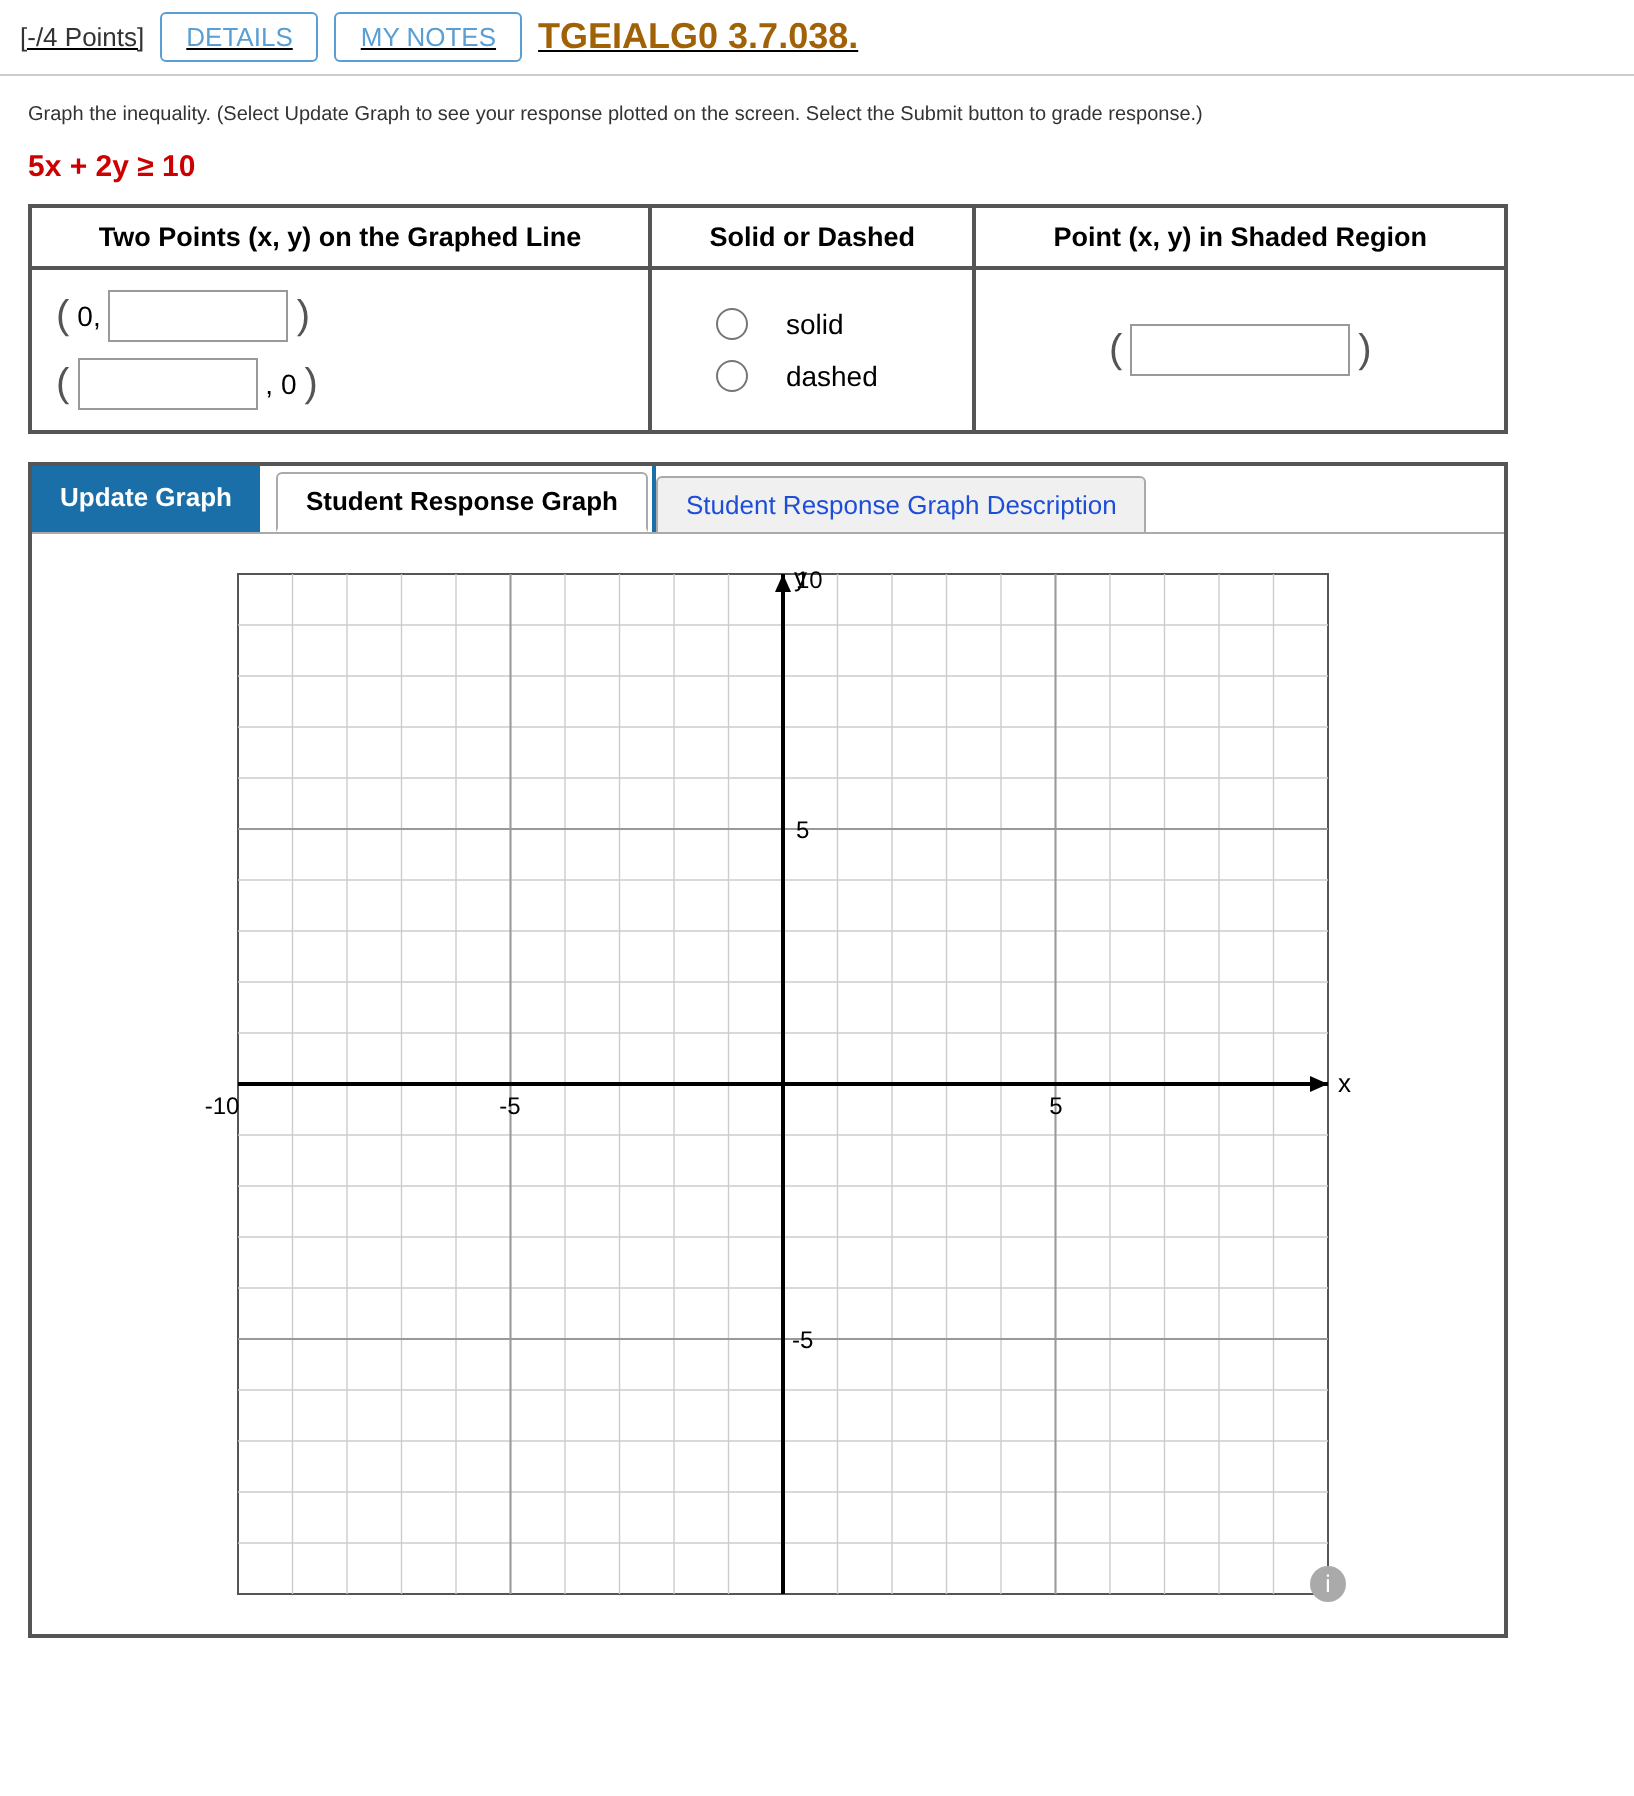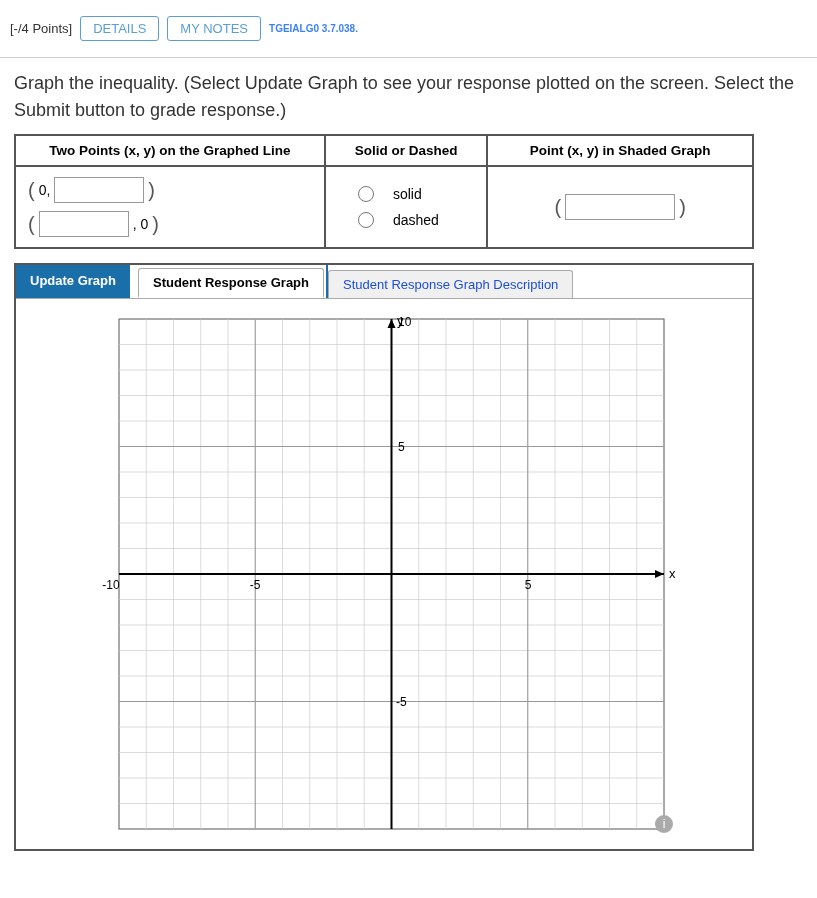--- a/index.html
+++ b/index.html
@@ -7,49 +7,50 @@
       font-family: Arial, sans-serif;
       font-size: 14px;
       background: #fff;
       color: #000;
       width: 817px;
     }
 
     .top-bar {
       display: flex;
       align-items: center;
-      padding: 16px 10px;
+      padding: 6px 10px;
       border-bottom: 1px solid #ccc;
       gap: 8px;
+      text-decoration: underline;
     }
     .top-bar-text {
       font-size: 13px;
       color: #333;
     }
     .btn-details, .btn-mynotes {
       padding: 4px 12px;
       border: 1px solid #5a9fd4;
       background: #fff;
       color: #5a9fd4;
       border-radius: 3px;
       font-size: 13px;
       cursor: pointer;
     }
     .problem-id {
-      font-size: 10px;
-      color: #3b82f6;
+      font-size: 18px;
+      color: #a16207;
       font-weight: bold;
     }
 
     .main-content {
       padding: 12px 14px;
     }
 
     .instructions {
-      font-size: 18px;
+      font-size: 10px;
       color: #333;
       margin-bottom: 10px;
       line-height: 1.5;
     }
 
     .equation {
       color: #c00;
       font-weight: bold;
       font-size: 15px;
       margin-bottom: 10px;
@@ -227,27 +228,28 @@
   <span class="top-bar-text">[-/4 Points]</span>
   <button class="btn-details">DETAILS</button>
   <button class="btn-mynotes">MY NOTES</button>
   <span class="problem-id">TGEIALG0 3.7.038.</span>
 </div>
 
 <div class="main-content">
 
   <p class="instructions">Graph the inequality. (Select Update Graph to see your response plotted on the screen. Select the Submit button to grade response.)</p>
 
+  <div class="equation">5x + 2y ≥ 10</div>
 
   <table class="input-table">
     <thead>
       <tr>
         <th class="col-points">Two Points (x, y) on the Graphed Line</th>
         <th class="col-solid">Solid or Dashed</th>
-        <th class="col-shaded">Point (x, y) in Shaded Graph</th>
+        <th class="col-shaded">Point (x, y) in Shaded Region</th>
       </tr>
     </thead>
     <tbody>
       <tr>
 
         <td class="col-points">
           <div class="point-row">
             <span class="paren">(</span>
             <span class="point-label">0,</span>
             <input class="point-input" type="text" value="" style="">

